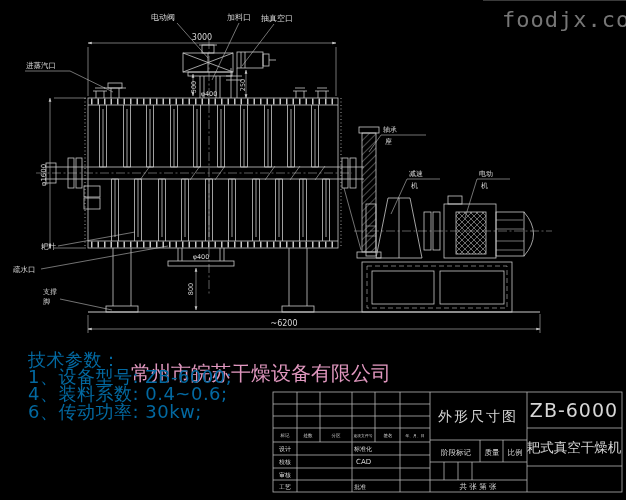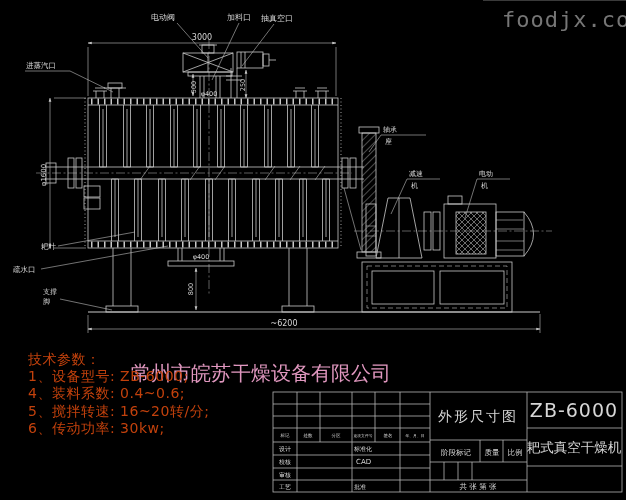--- a/index.html
+++ b/index.html
@@ -4,22 +4,22 @@
 <style>
   html,body{margin:0;padding:0;background:#000;}
   .page{position:relative;width:626px;height:500px;background:#000;overflow:hidden;
         font-family:"DejaVu Sans",sans-serif;}
   .cad{position:absolute;left:0;top:0;}
   .wm-site{position:absolute;left:502px;top:7px;color:#767676;
            font:22px "DejaVu Sans Mono",monospace;letter-spacing:1px;}
   .wm-co{position:absolute;left:131px;top:360px;color:#f9a8d4;
          font-size:20px;letter-spacing:0px;white-space:nowrap;opacity:.9;}
   .topline{position:absolute;left:483px;top:0;width:143px;height:1px;background:#3a3a3a;}
-  .techparams{position:absolute;left:28px;top:351px;color:#c2410c;
-              font-size:14px;line-height:17.2px;letter-spacing:.5px;white-space:nowrap;}
+  .techparams{position:absolute;left:28px;top:351px;color:#0369a1;
+              font-size:18px;line-height:17.2px;letter-spacing:.5px;white-space:nowrap;}
   svg text{fill:#d6d6d6;font-family:"DejaVu Sans",sans-serif;}
   svg .ln{stroke:#c9c9c9;stroke-width:.8;fill:none;}
   svg .thin{stroke:#c0c0c0;stroke-width:.6;fill:none;}
   svg .cl{stroke:#9f9f9f;stroke-width:.6;fill:none;stroke-dasharray:9 2.5 2 2.5;}
   svg .tb{stroke:#b5b5b5;stroke-width:.8;fill:none;}
 </style>
 </head>
 <body>
 
 <div class="page">
@@ -264,17 +264,16 @@
     </g>
   </svg>
 
   <div class="wm-site">foodjx.com</div>
   <div class="wm-co">常州市皖苏干燥设备有限公司</div>
 
   <div class="techparams">
     <div>技术参数：</div>
     <div>1、设备型号: ZB-6000;</div>
     <div>4、装料系数: 0.4~0.6;</div>
-    <div>5、搅拌转速: 16~20转/分;</div>
     <div>6、传动功率: 30kw;</div>
   </div>
 
 </div>
 
 </body></html>

